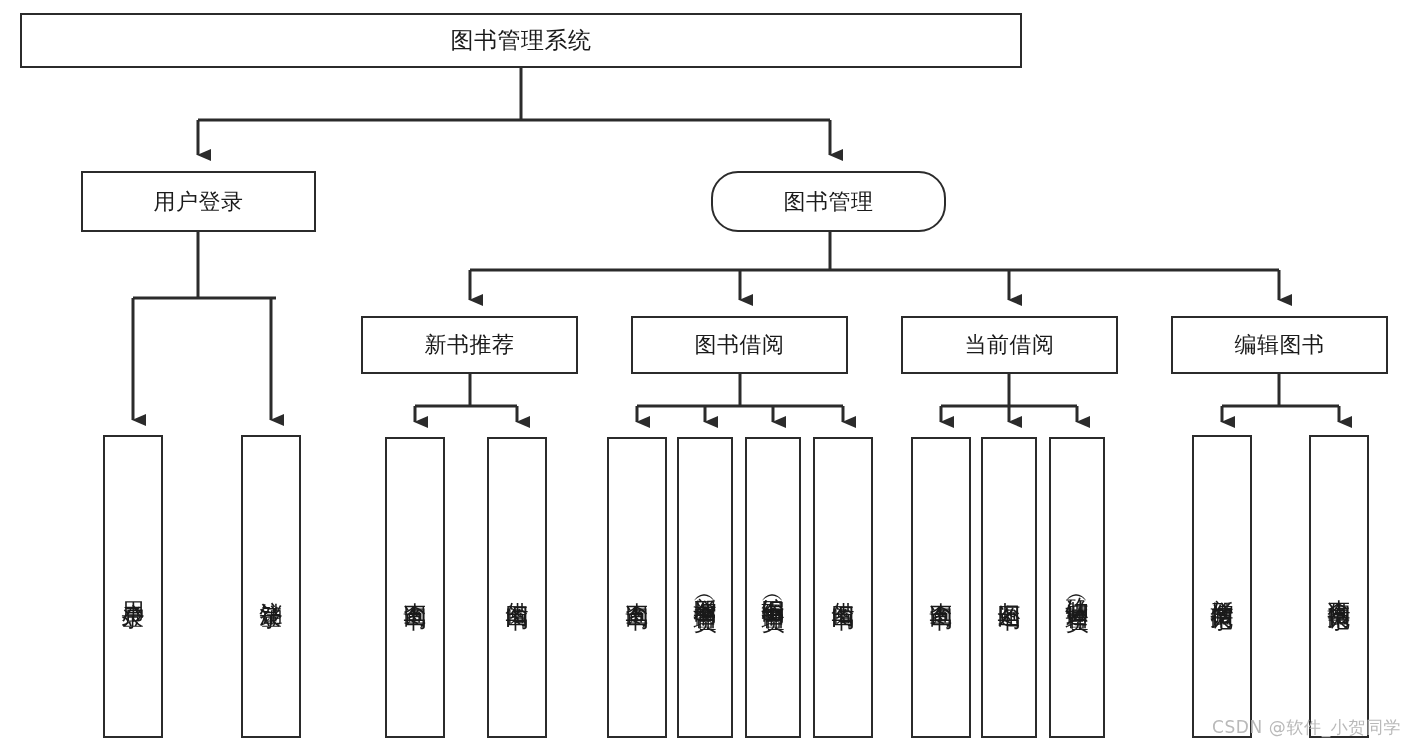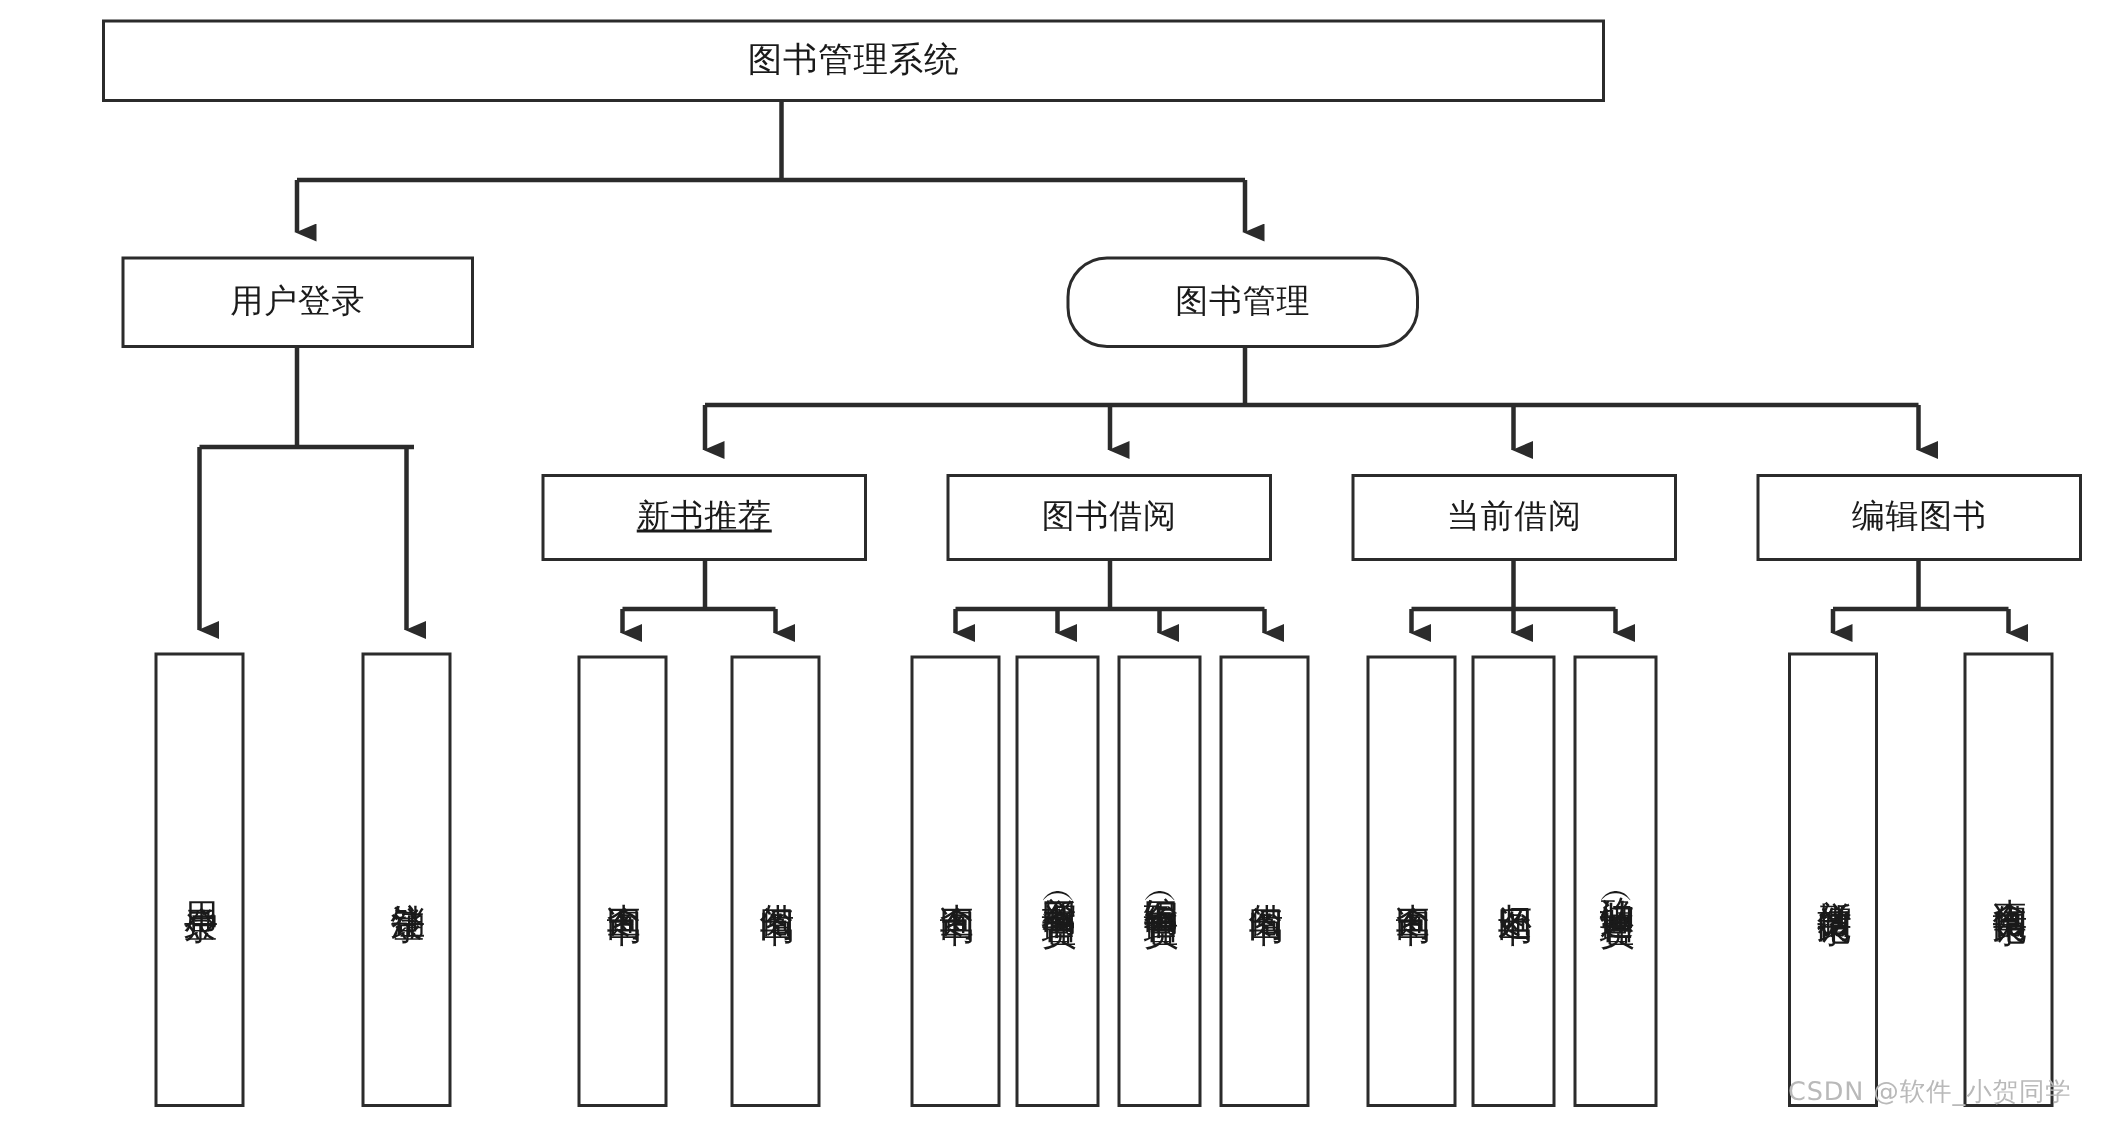--- a/index.html
+++ b/index.html
@@ -58,20 +58,21 @@
     white-space: nowrap;
   }
   .node.root .node-label { font-size: 23px; }
   .watermark {
     position: absolute;
     font-size: 17px;
     color: #b9b9b9;
     letter-spacing: 0.6px;
     white-space: nowrap;
     user-select: none;
+    margin-left: 20px;
   }
 </style>
 </head>
 <body>
 
 <div id="diagram-root">
 
   <svg id="diagram-svg" viewBox="0 0 1405 747" xmlns="http://www.w3.org/2000/svg">
     <defs>
       <marker id="arrow" viewBox="0 0 12 14" refX="6" refY="13" markerWidth="12" markerHeight="14" orient="auto-start-reverse" markerUnits="userSpaceOnUse">
@@ -119,33 +120,33 @@
       <path d="M 1009 406 L 1009 422" marker-end="url(#arrow)"></path>
       <path d="M 1077 406 L 1077 422" marker-end="url(#arrow)"></path>
 
       <path d="M 1279 374 L 1279 406"></path>
       <path d="M 1222 406 L 1339 406"></path>
       <path d="M 1222 406 L 1222 422" marker-end="url(#arrow)"></path>
       <path d="M 1339 406 L 1339 422" marker-end="url(#arrow)"></path>
     </g>
   </svg>
 
-  <div class="node horizontal root" style="left:20px; top:13px; width:1002px; height:55px;margin-left:48px;">
+  <div class="node horizontal root" style="left:20px; top:13px; width:1002px; height:55px;">
     <span class="node-label">图书管理系统</span>
   </div>
 
   <div class="node horizontal" style="left:81px; top:171px; width:235px; height:61px;">
     <span class="node-label">用户登录</span>
   </div>
 
   <div class="node horizontal" style="left:711px; top:171px; width:235px; height:61px;border-radius:27px;">
     <span class="node-label">图书管理</span>
   </div>
 
-  <div class="node horizontal" style="left:361px; top:316px; width:217px; height:58px;text-decoration:underline;">
+  <div class="node horizontal" style="left:361px; top:316px; width:217px; height:58px;">
     <span class="node-label">新书推荐</span>
   </div>
 
   <div class="node horizontal" style="left:901px; top:316px; width:217px; height:58px;">
     <span class="node-label">当前借阅</span>
   </div>
 
   <div class="node horizontal" style="left:631px; top:316px; width:217px; height:58px;">
     <span class="node-label">图书借阅</span>
   </div>

